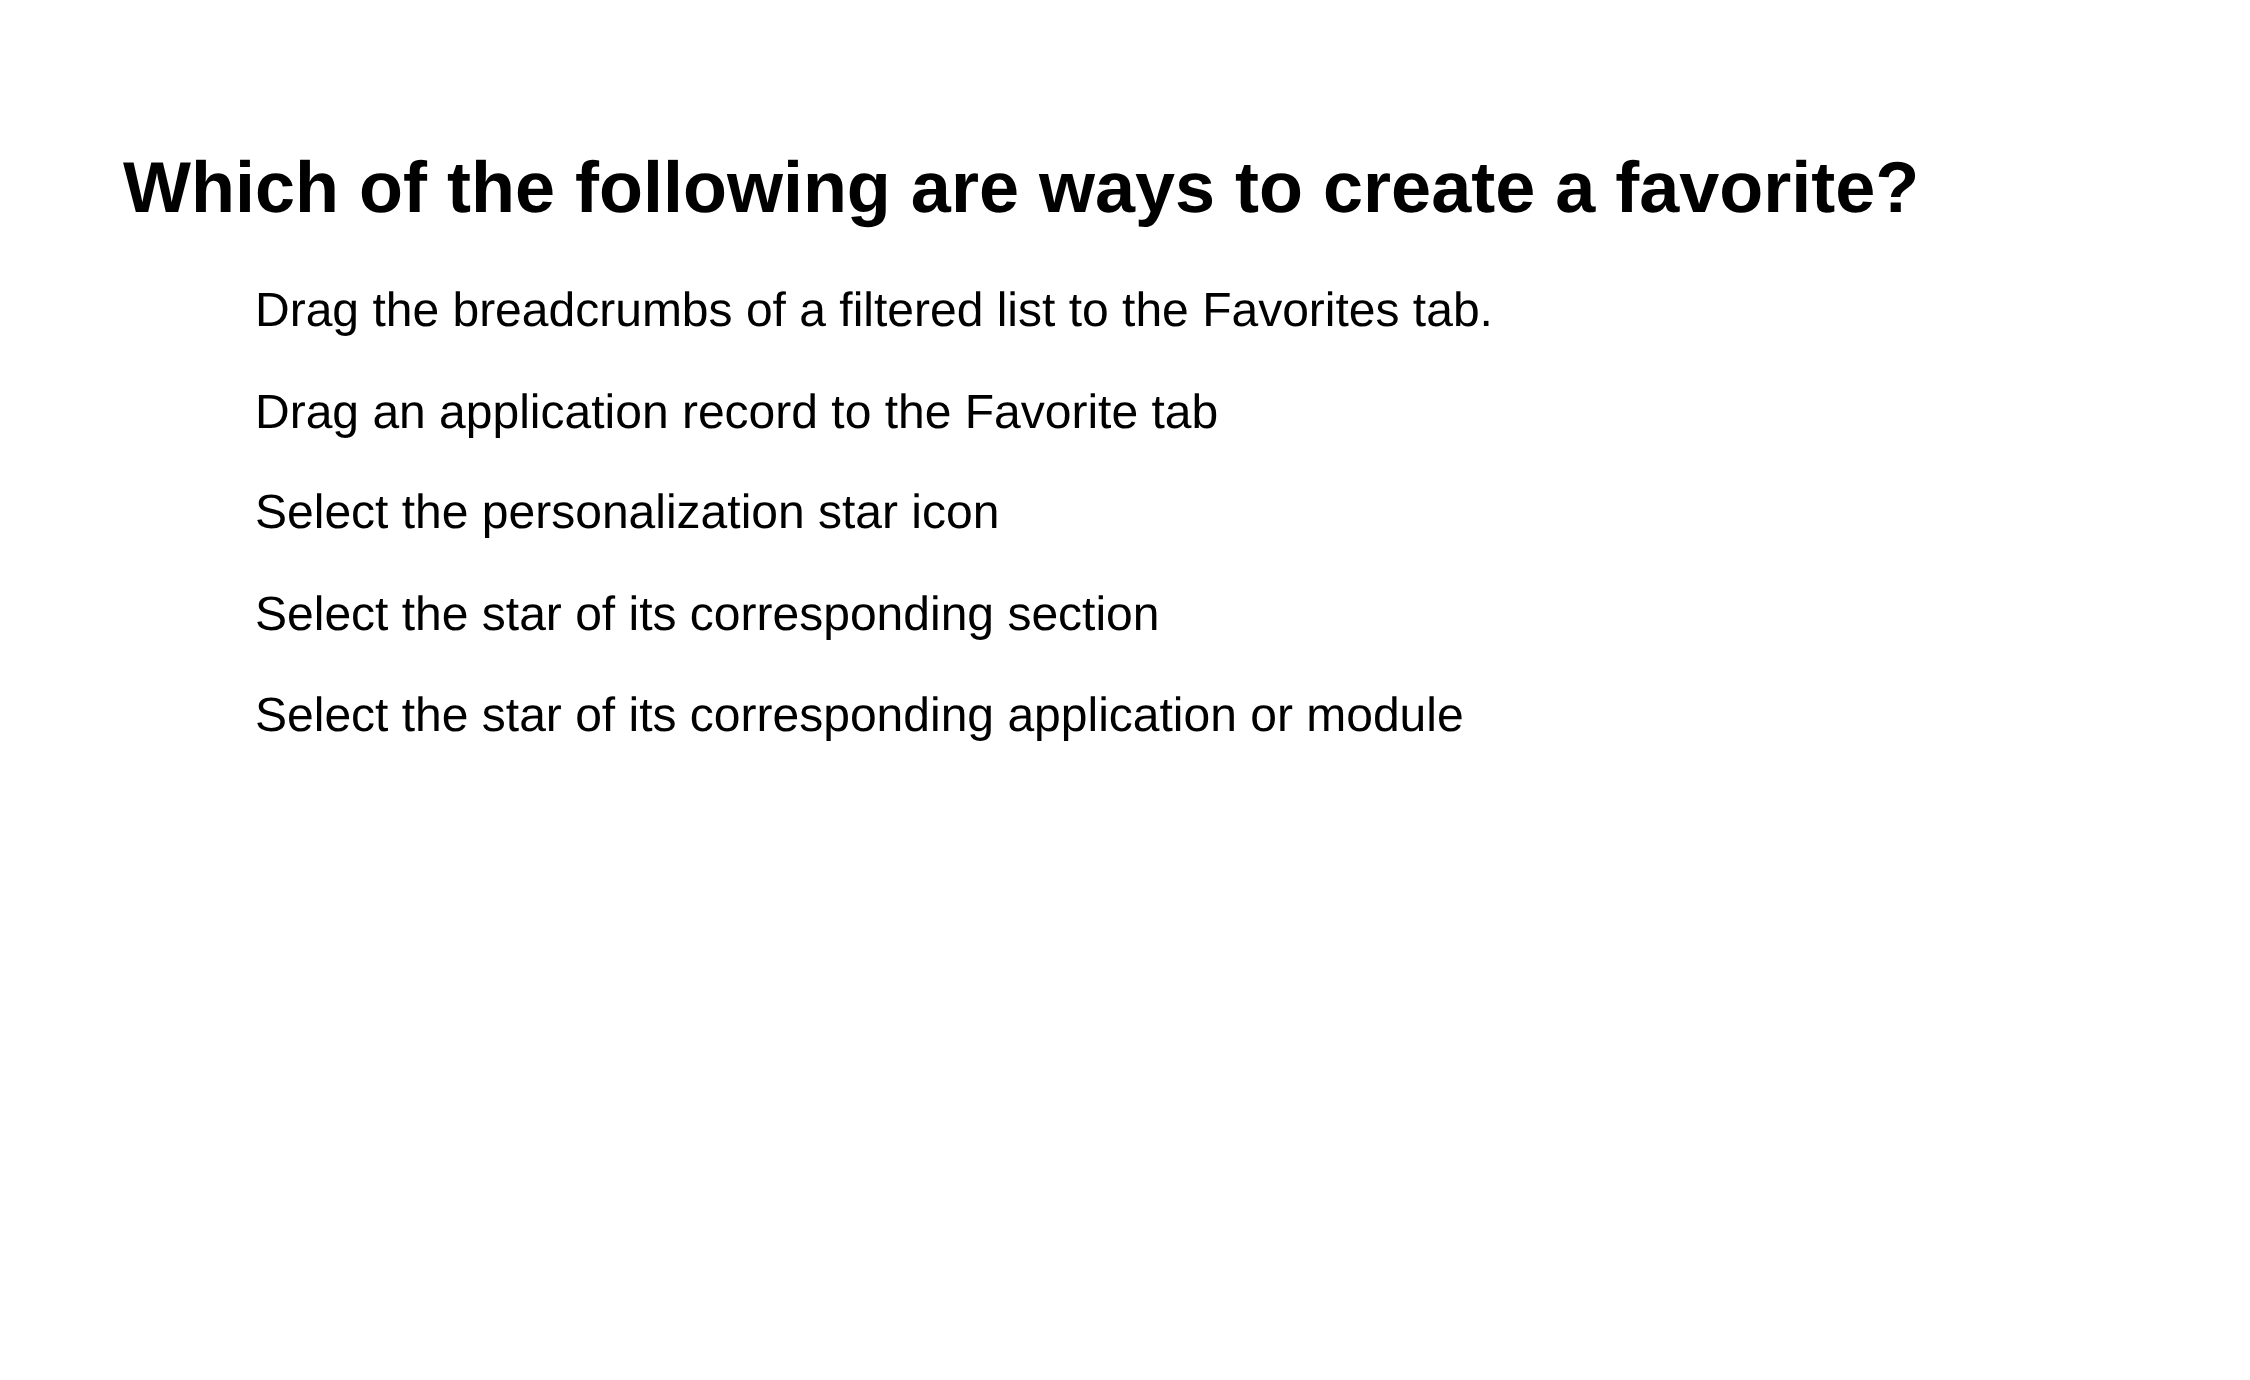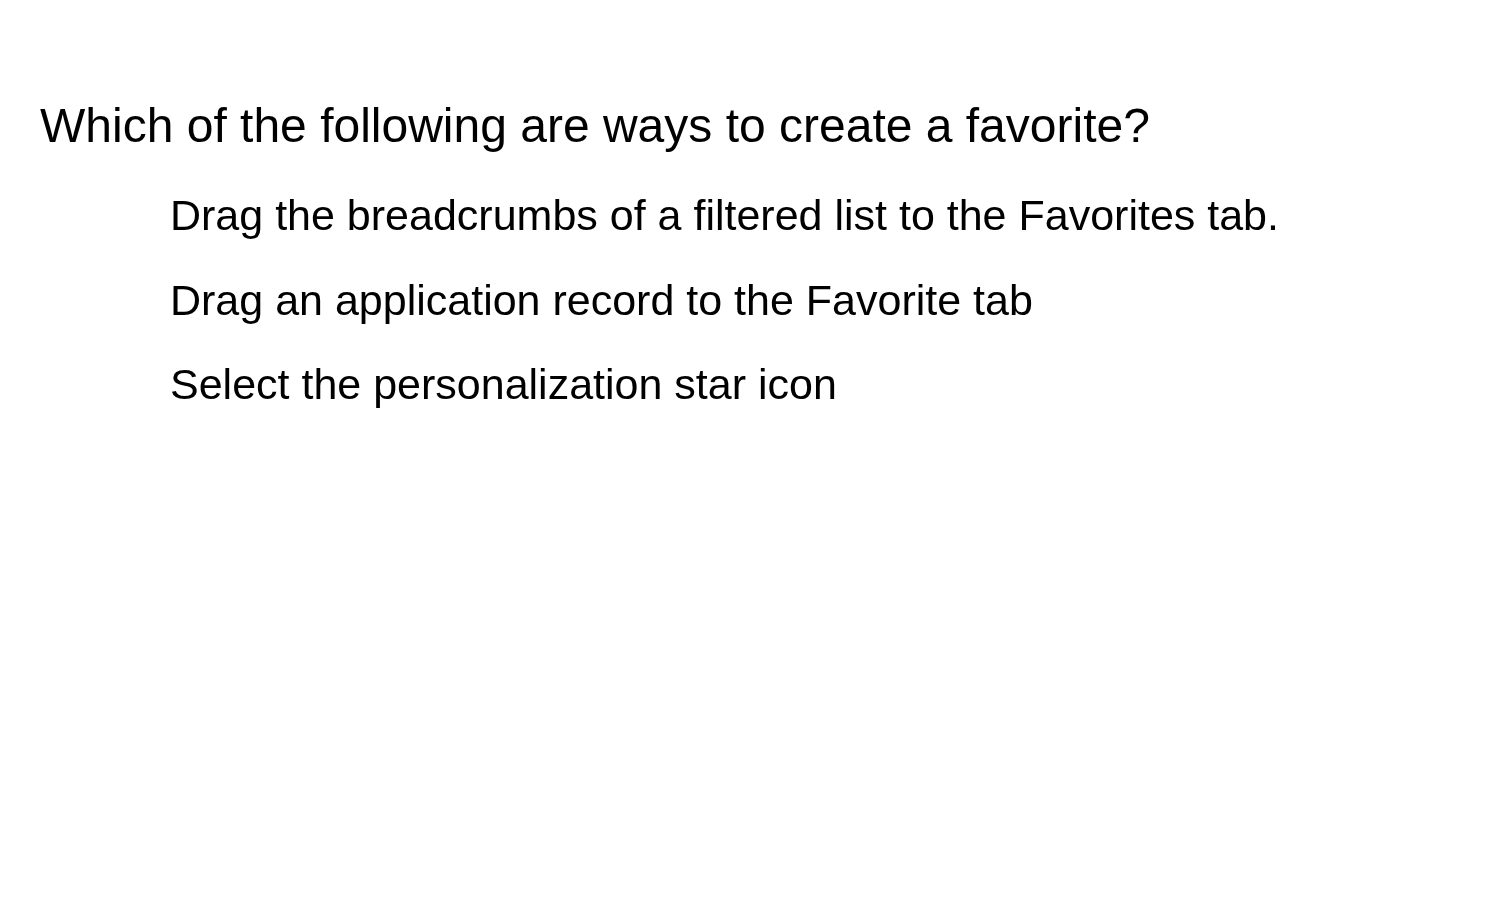--- a/index.html
+++ b/index.html
@@ -12,34 +12,37 @@
       background: #ffffff;
       width: 1500px;
       height: 920px;
       padding: 90px 40px 40px 40px;
       color: #000000;
     }
     .question {
       font-size: 48px;
       line-height: 1.5;
       margin-bottom: 20px;
-      font-weight: 400;
+      font-weight: 700;
+      margin-left: 42px;
     }
     .options {
       padding-left: 130px;
       padding-right: 40px;
     }
     .option {
-      font-size: 43px;
+      font-size: 32px;
       line-height: 1.55;
       margin-bottom: 18px;
       font-weight: 400;
     }
   </style>
 </head>
 <body>
 
 <div class="question">Which of the following are ways to create a favorite?</div>
 <div class="options">
   <div class="option">Drag the breadcrumbs of a filtered list to the Favorites tab.</div>
   <div class="option">Drag an application record to the Favorite tab</div>
   <div class="option">Select the personalization star icon</div>
+  <div class="option">Select the star of its corresponding section</div>
+  <div class="option">Select the star of its corresponding application or module</div>
 </div>
 
 </body></html>

